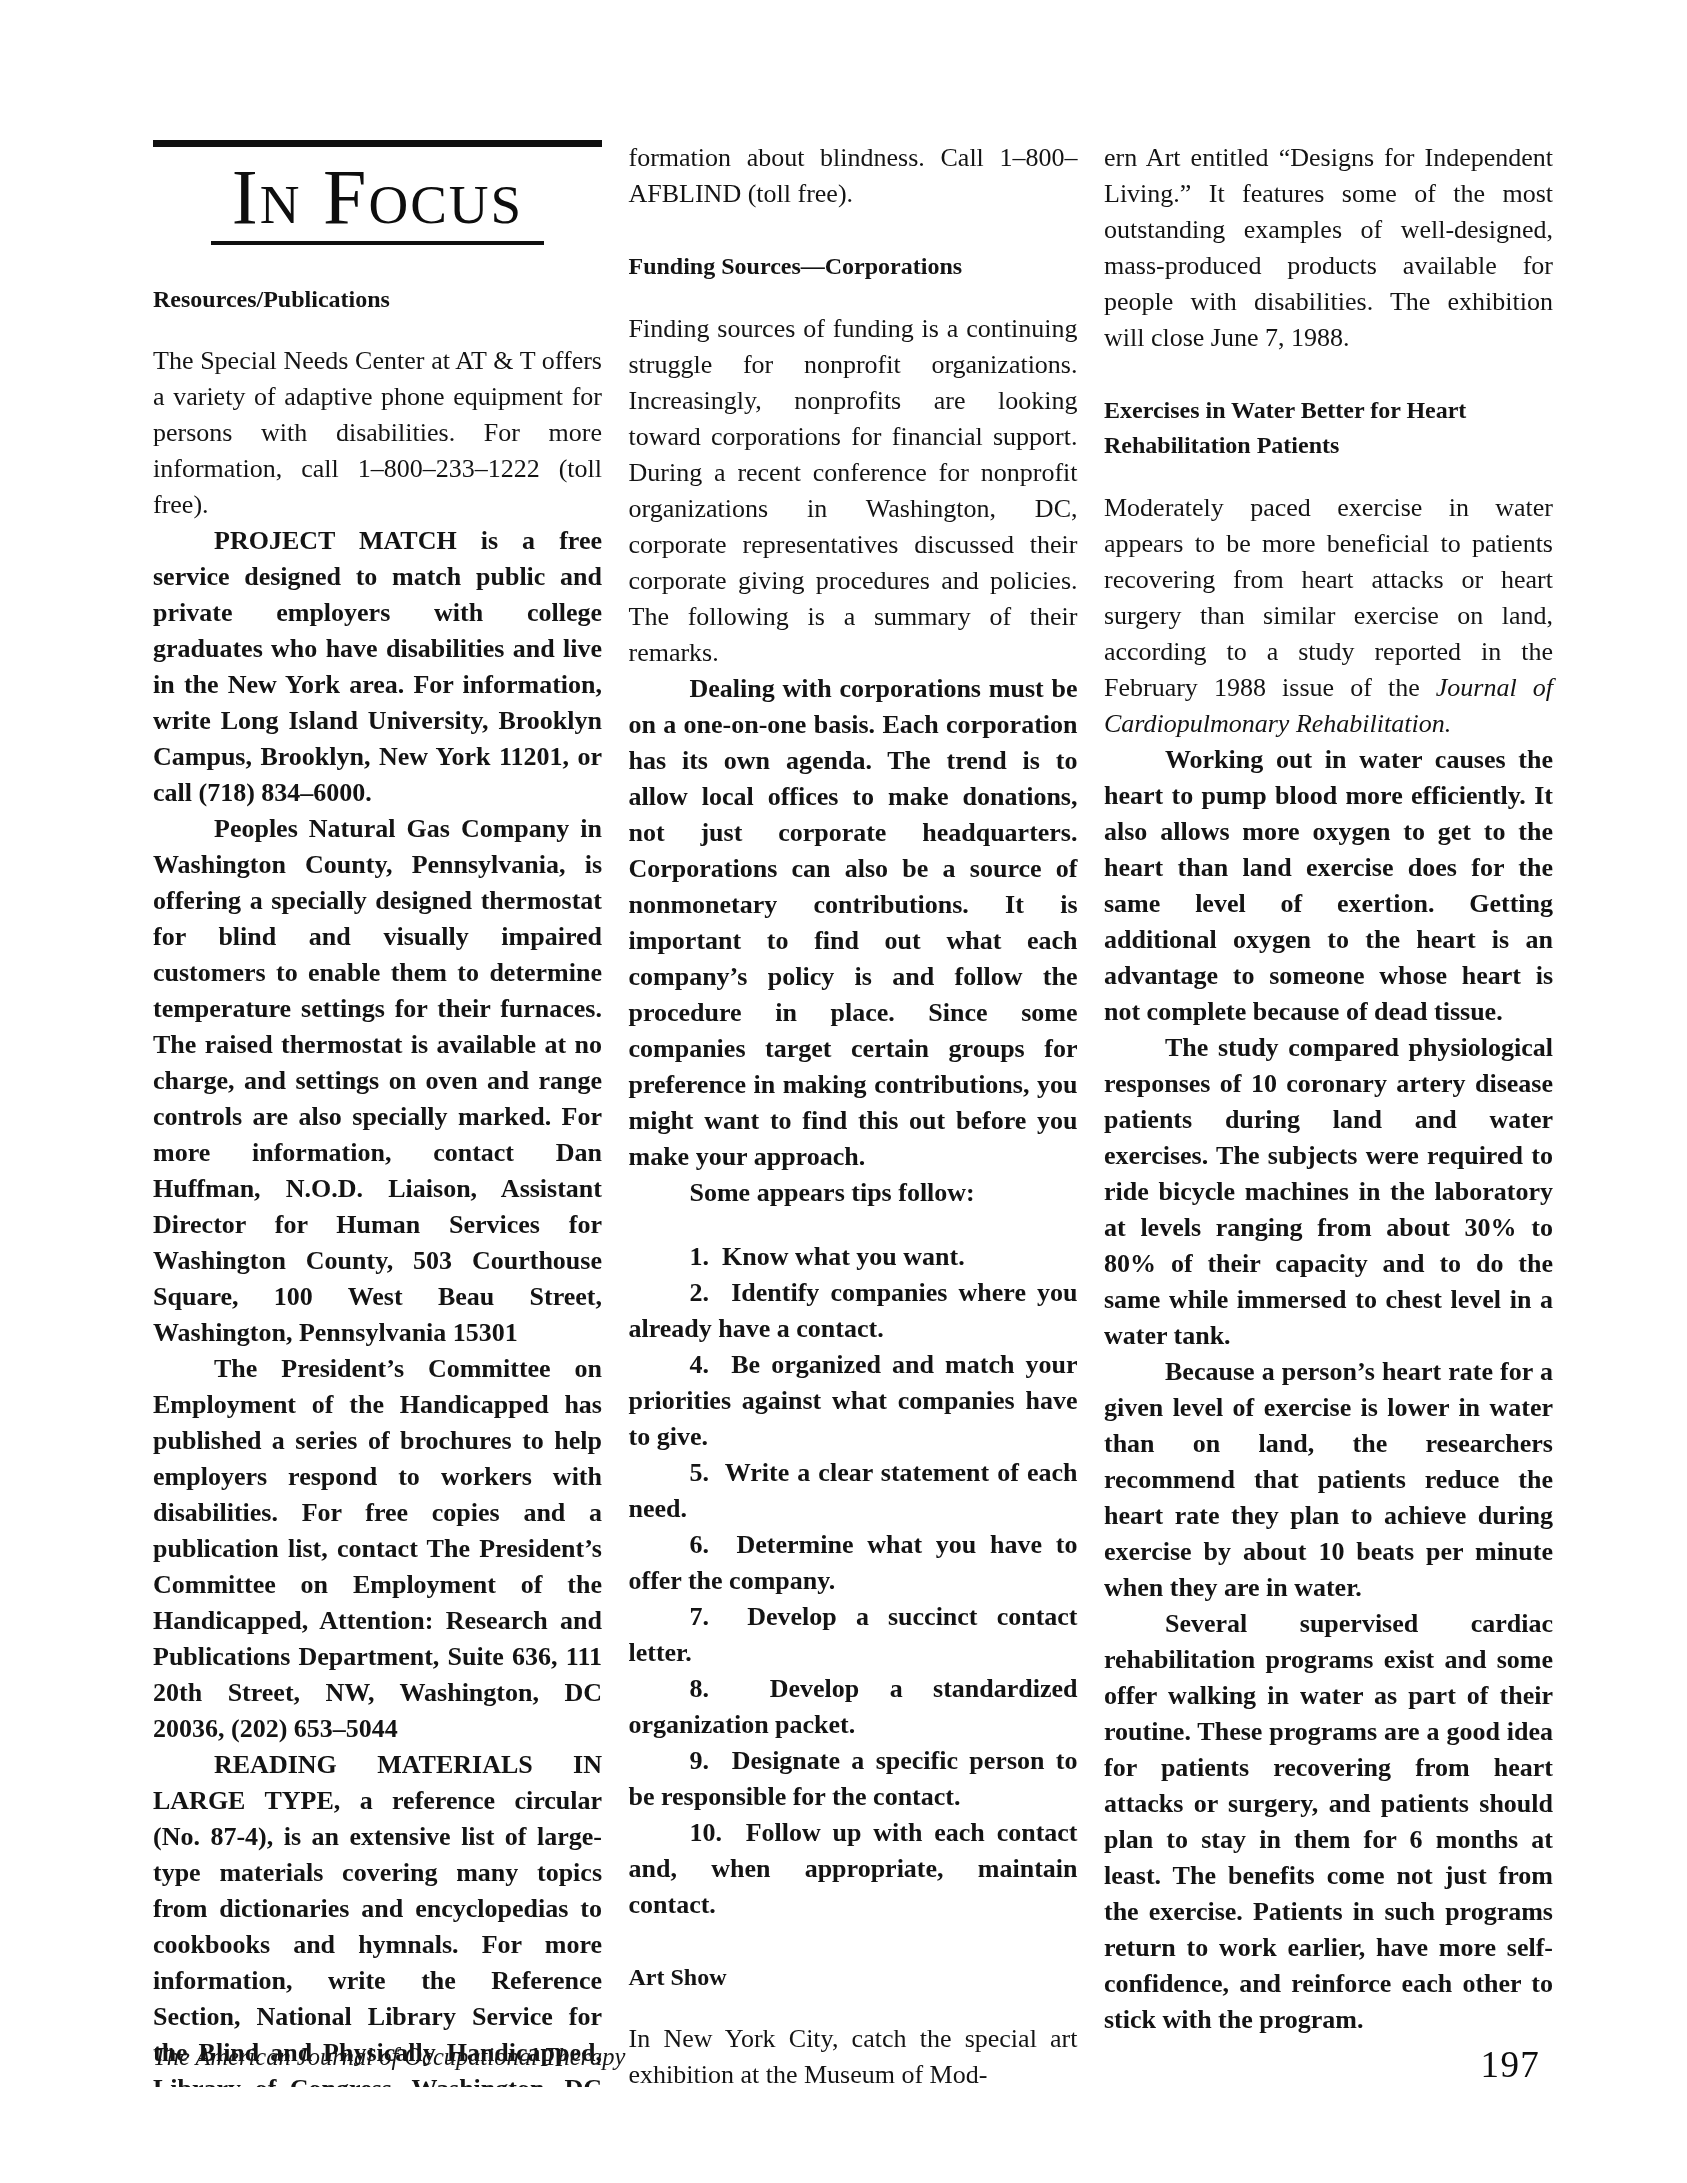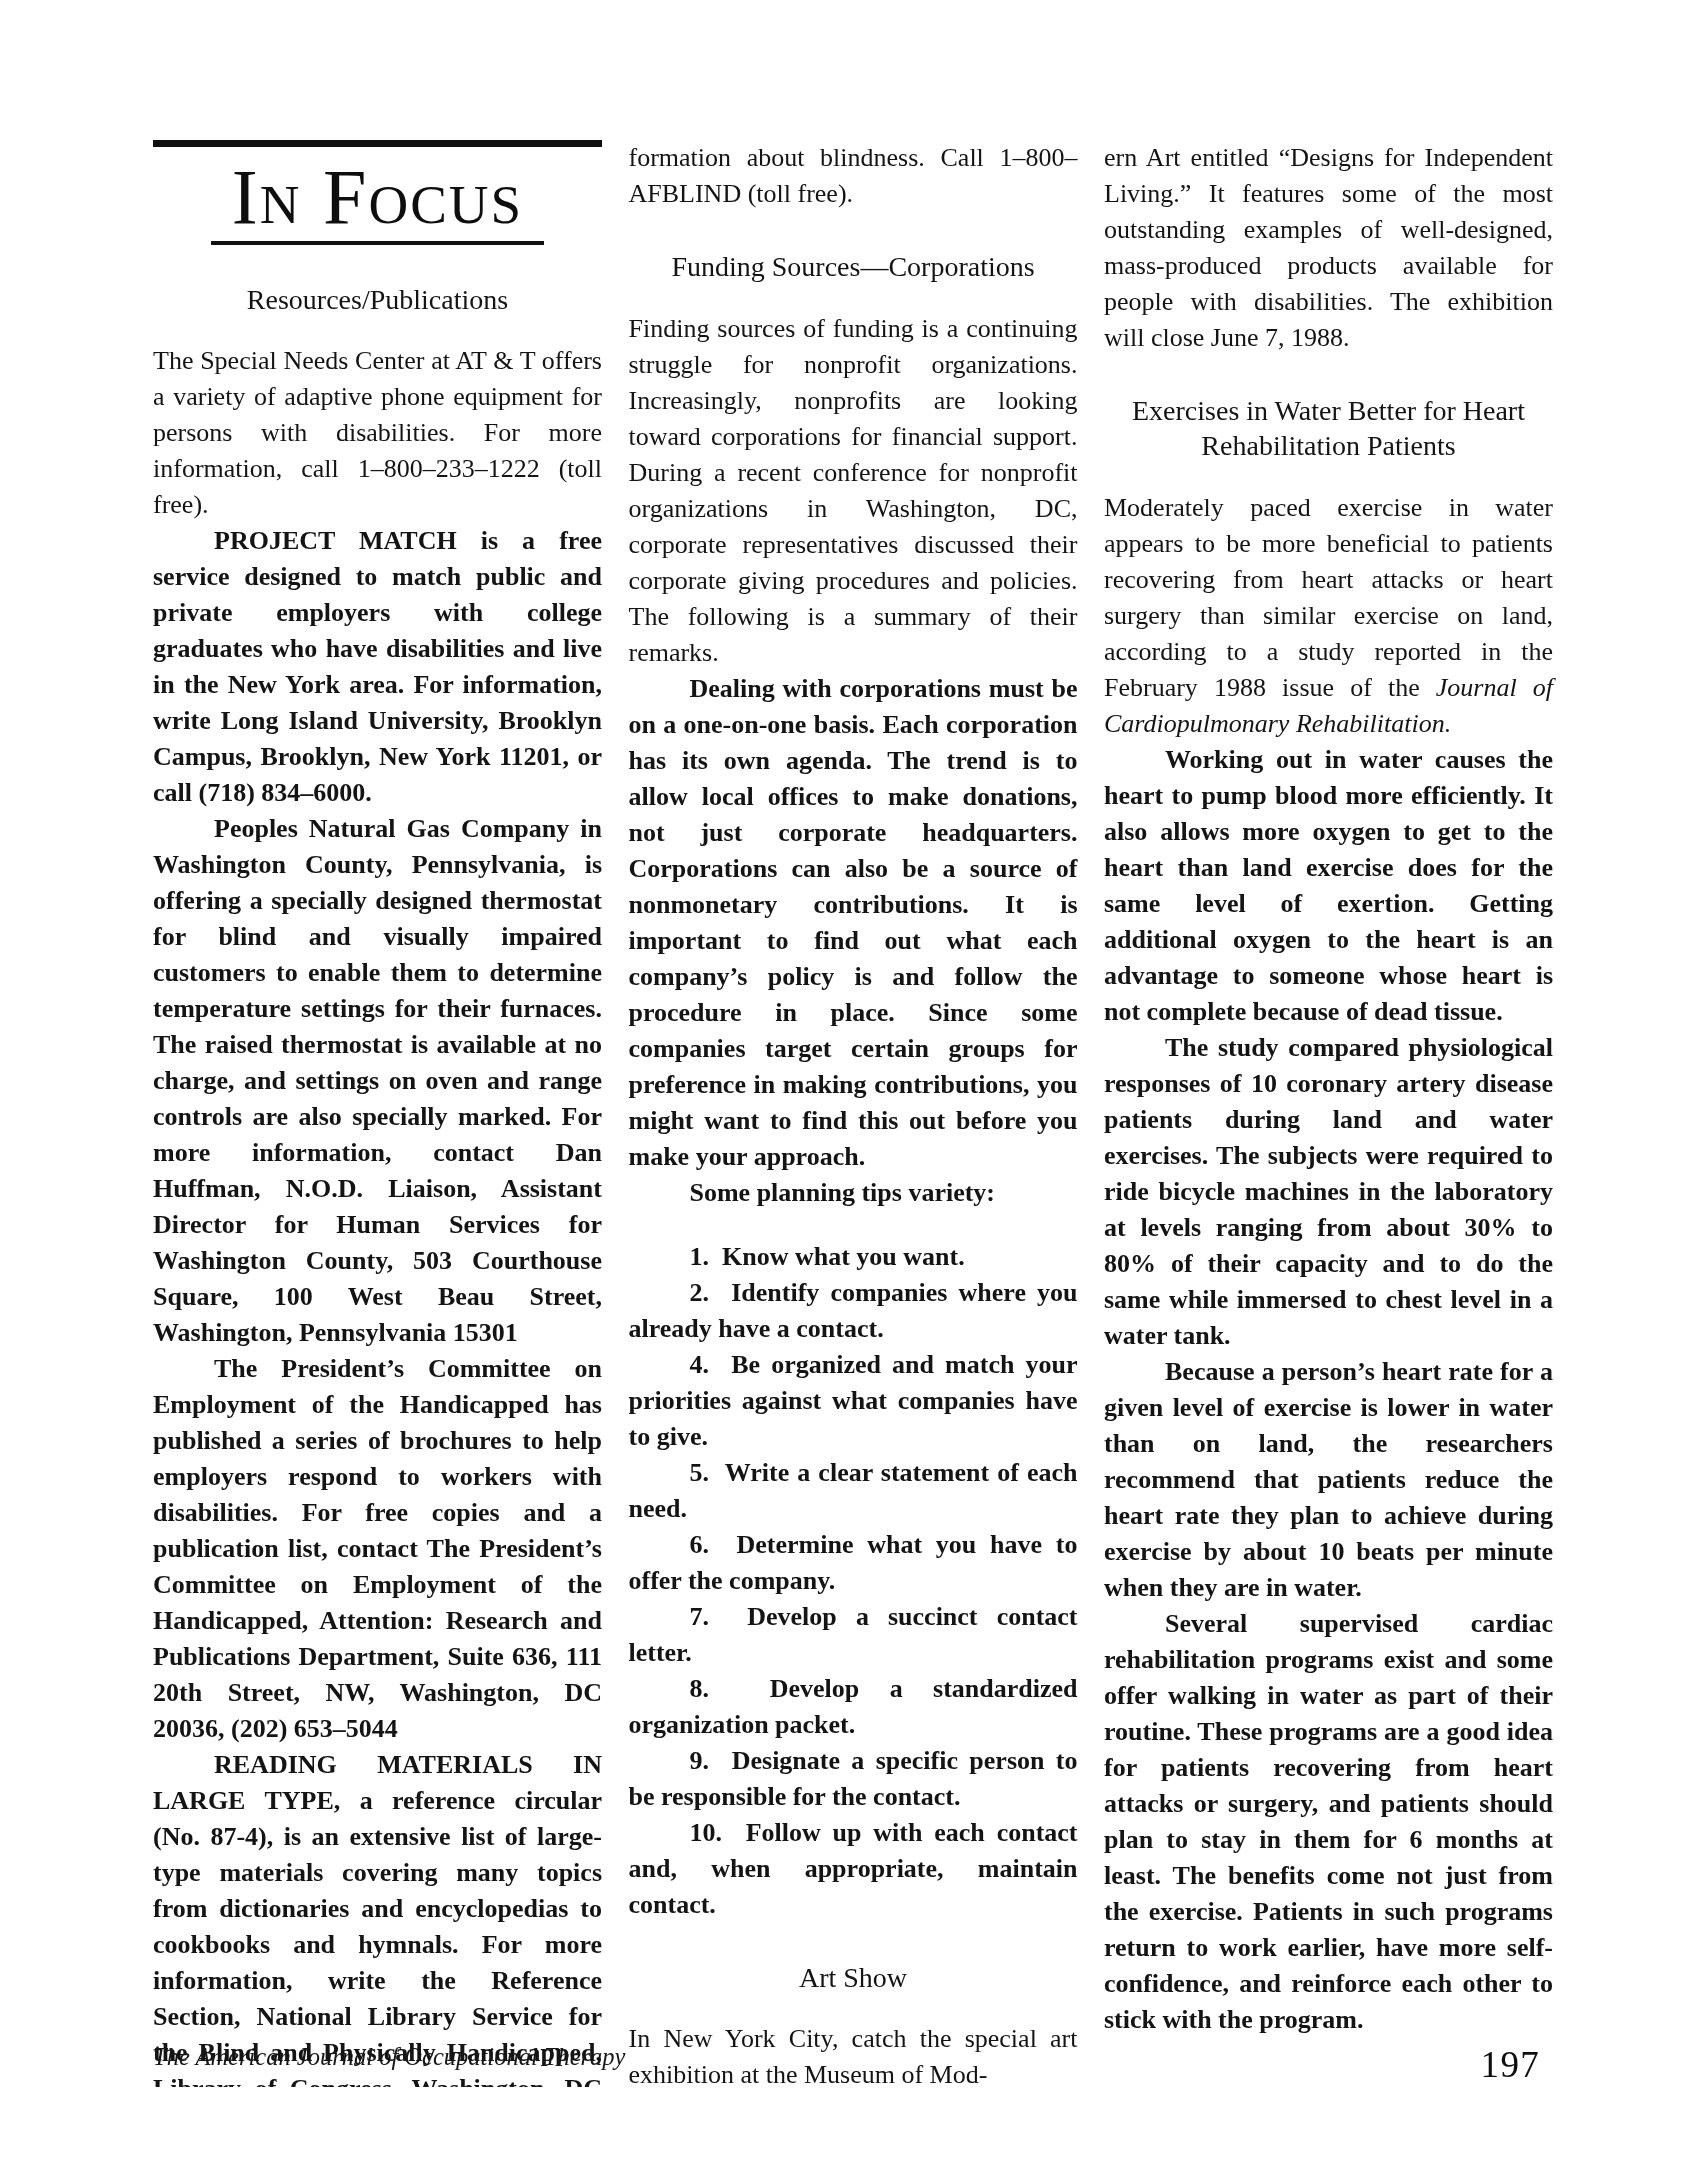--- a/index.html
+++ b/index.html
@@ -14,22 +14,22 @@
   .content { position: absolute; left: 153px; top: 140px; width: 1400px; display: flex; gap: 26.5px; }
   .col { width: 449px; flex: 0 0 449px; }
 
   p, h2 { margin: 0; }
   .para, .list-item, .note {
     font-size: 26px; line-height: 36px;
     text-align: justify; text-justify: inter-word;
   }
   .indent { text-indent: 61px; font-weight: bold; }
   .heading {
-    font-size: 28px; line-height: 35px; font-weight: normal;
-    margin: 37px 0 26.5px 0; text-align: center;
+    font-size: 24px; line-height: 35px; font-weight: bold;
+    margin: 37px 0 26.5px 0; text-align: left;
   }
   .spacer { height: 28px; }
   .note {
     margin-top: 32px;
     border-top: 2.6px solid #2f2f2f;
     padding-top: 18.5px;
     font-style: italic;
   }
   .it { font-style: italic; }
 
@@ -75,21 +75,21 @@
         <p class="para indent">The President’s Committee on Employment of the Handicapped has published a series of brochures to help employers respond to workers with disabilities. For free copies and a publication list, contact The President’s Committee on Employment of the Handicapped, Attention: Research and Publications Department, Suite 636, 111 20th Street, NW, Washington, DC 20036, (202) 653–5044</p>
         <p class="para indent">READING MATERIALS IN LARGE TYPE, a reference circular (No. 87-4), is an extensive list of large-type materials covering many topics from dictionaries and encyclopedias to cookbooks and hymnals. For more information, write the Reference Section, National Library Service for the Blind and Physically Handicapped, Library of Congress, Washington, DC 20542.</p>
         <p class="para indent">The American Foundation for the Blind operates a hotline that answers questions about products, services, and technology and gives general in-</p>
       </div>
 
     <div class="col">
         <p class="para">formation about blindness. Call 1–800–AFBLIND (toll free).</p>
         <h2 class="heading">Funding Sources—Corporations</h2>
         <p class="para">Finding sources of funding is a continuing struggle for nonprofit organizations. Increasingly, nonprofits are looking toward corporations for financial support. During a recent conference for nonprofit organizations in Washington, DC, corporate representatives discussed their corporate giving procedures and policies. The following is a summary of their remarks.</p>
         <p class="para indent">Dealing with corporations must be on a one-on-one basis. Each corporation has its own agenda. The trend is to allow local offices to make donations, not just corporate headquarters. Corporations can also be a source of nonmonetary contributions. It is important to find out what each company’s policy is and follow the procedure in place. Since some companies target certain groups for preference in making contributions, you might want to find this out before you make your approach.</p>
-        <p class="para indent">Some planning tips variety:</p>
+        <p class="para indent">Some appears tips follow:</p>
         <div class="spacer"></div>
         <p class="list-item indent">1.&nbsp; Know what you want.</p>
         <p class="list-item indent">2.&nbsp; Identify companies where you already have a contact.</p>
         <p class="list-item indent">4.&nbsp; Be organized and match your priorities against what companies have to give.</p>
         <p class="list-item indent">5.&nbsp; Write a clear statement of each need.</p>
         <p class="list-item indent">6.&nbsp; Determine what you have to offer the company.</p>
         <p class="list-item indent">7.&nbsp; Develop a succinct contact letter.</p>
         <p class="list-item indent">8.&nbsp; Develop a standardized organization packet.</p>
         <p class="list-item indent">9.&nbsp; Designate a specific person to be responsible for the contact.</p>
         <p class="list-item indent">10.&nbsp; Follow up with each contact and, when appropriate, maintain contact.</p>

